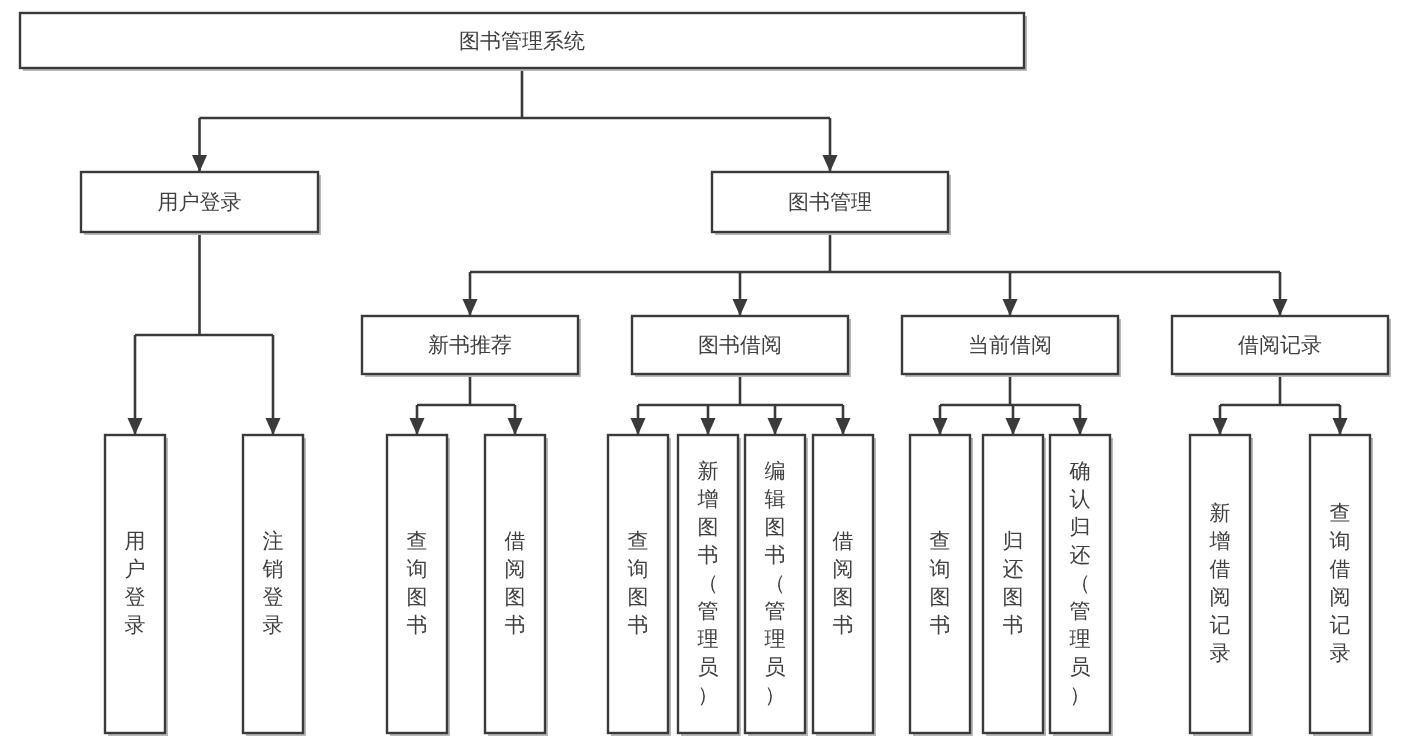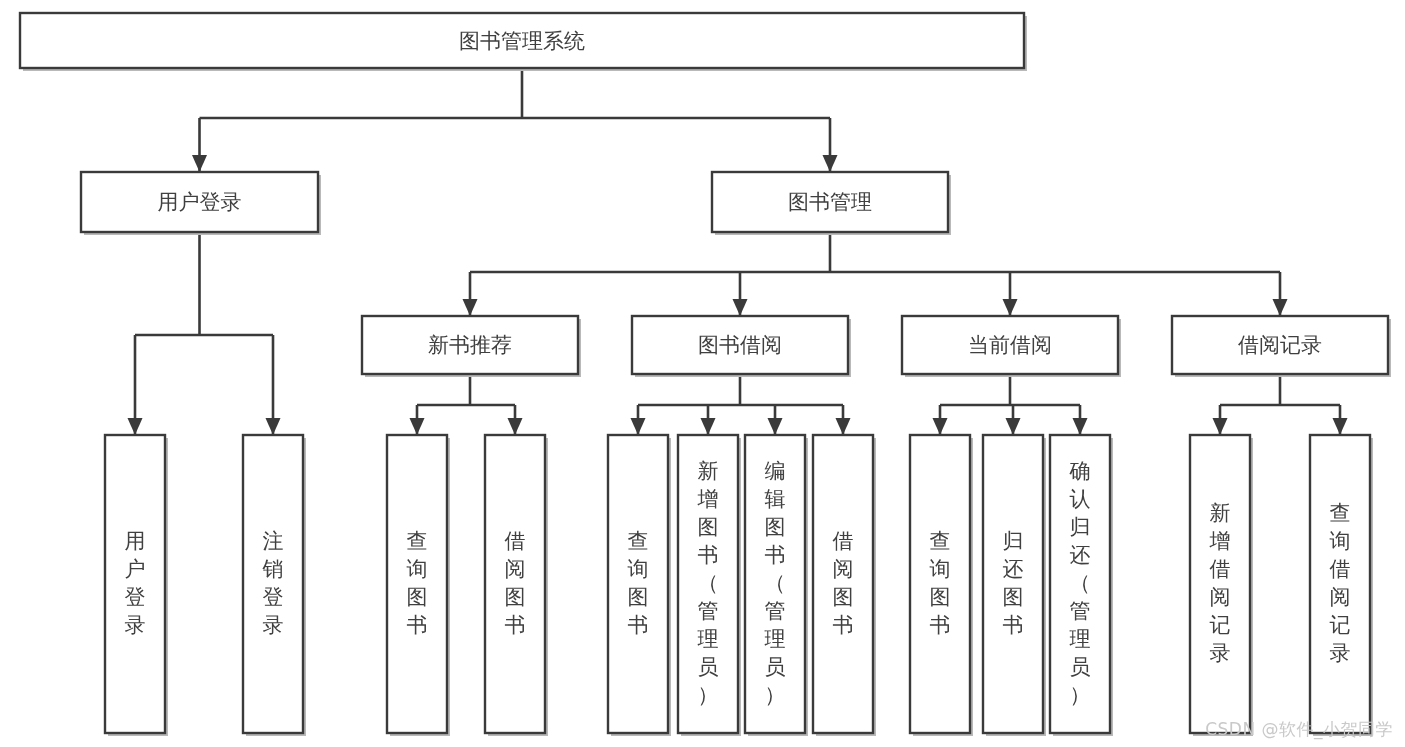--- a/index.html
+++ b/index.html
@@ -236,14 +236,13 @@
           <rect x="1190" y="435" width="60" height="298" class="node-box"></rect>
           <text class="node-label v-label" x="1220" y="0"><tspan x="1220" y="514">新</tspan><tspan x="1220" y="542">增</tspan><tspan x="1220" y="570">借</tspan><tspan x="1220" y="598">阅</tspan><tspan x="1220" y="626">记</tspan><tspan x="1220" y="654">录</tspan></text>
         </g>
         <g>
           <rect x="1313" y="438" width="60" height="298" class="node-shadow"></rect>
           <rect x="1310" y="435" width="60" height="298" class="node-box"></rect>
           <text class="node-label v-label" x="1340" y="0"><tspan x="1340" y="514">查</tspan><tspan x="1340" y="542">询</tspan><tspan x="1340" y="570">借</tspan><tspan x="1340" y="598">阅</tspan><tspan x="1340" y="626">记</tspan><tspan x="1340" y="654">录</tspan></text>
         </g>
       </g>
   </svg>
-  <div class="watermark">CSDN @软件_小贺同学</div>
 </div>
 
 </body></html>

